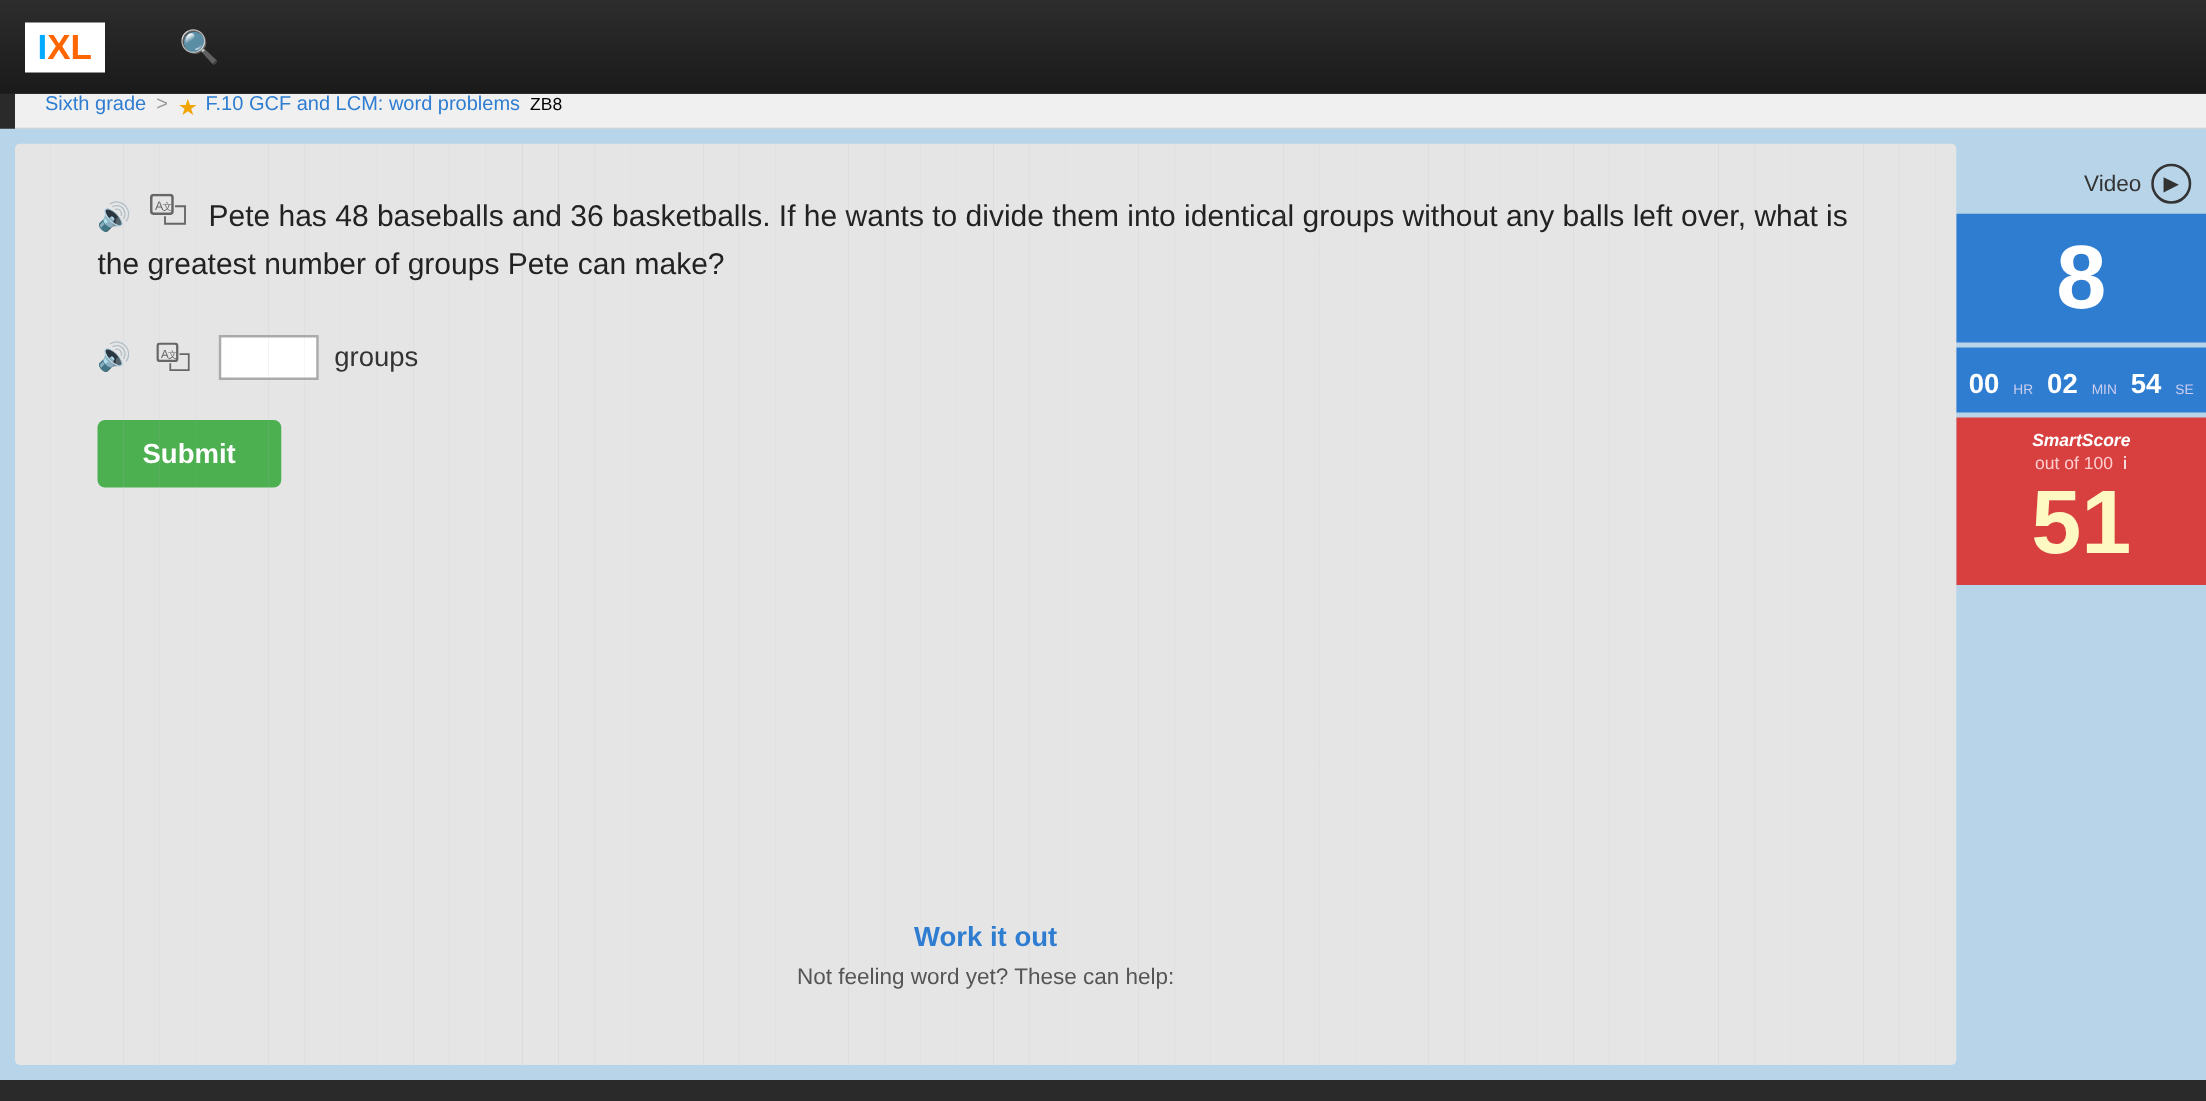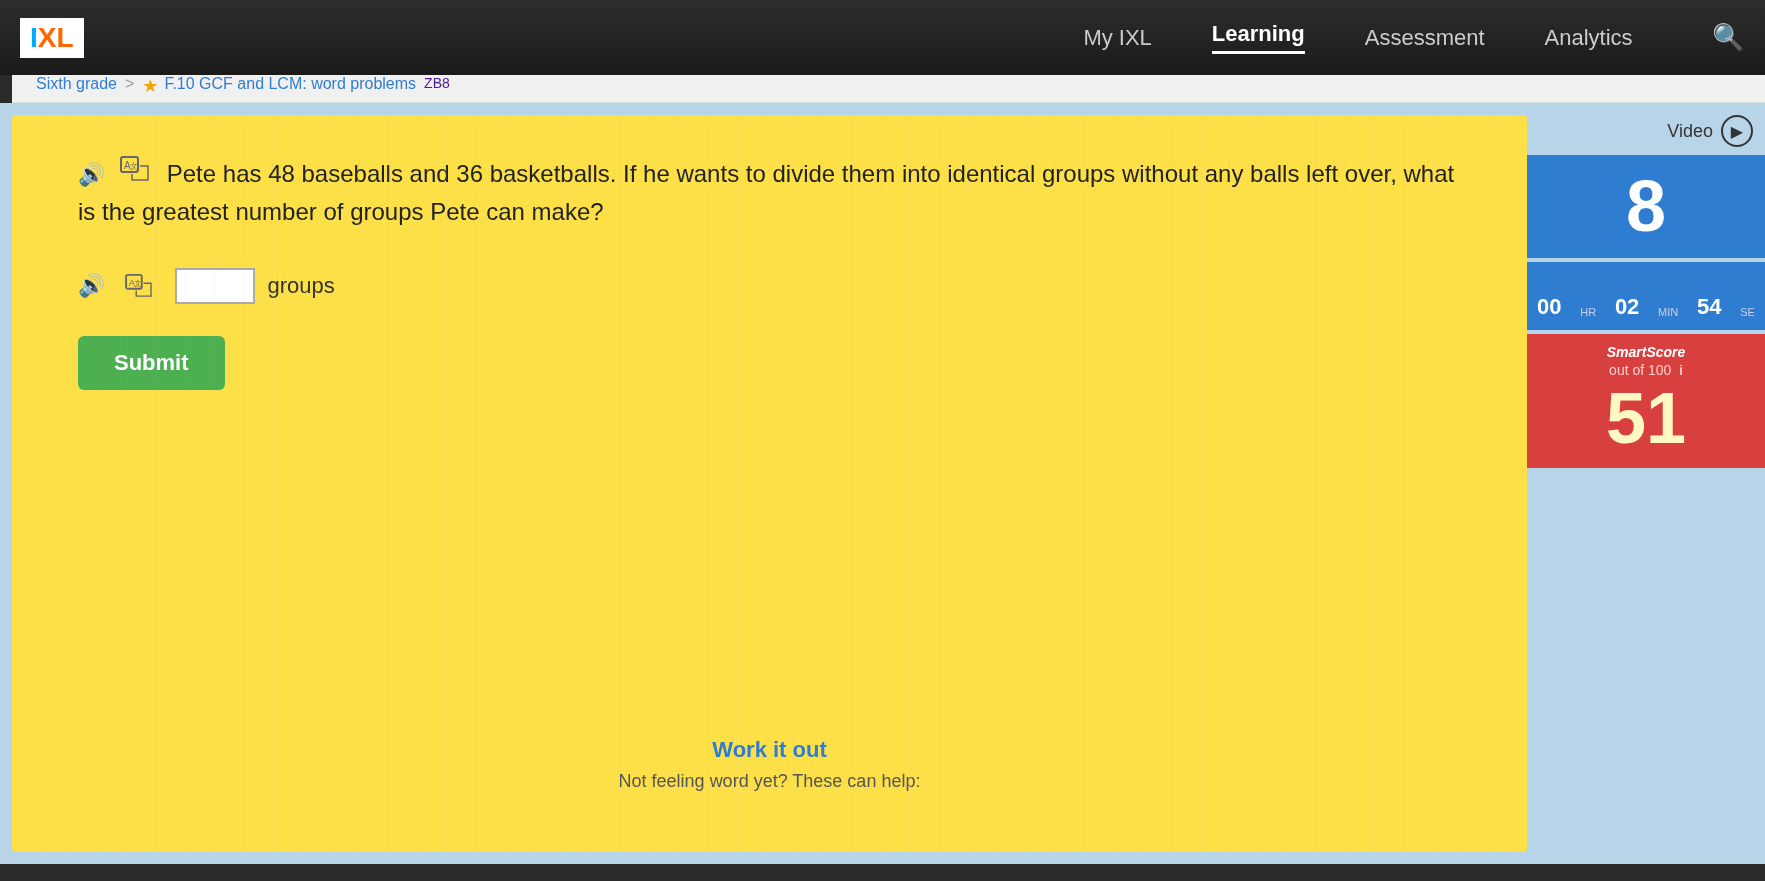--- a/index.html
+++ b/index.html
@@ -100,37 +100,37 @@
       margin-right: 6px;
     }
 
     .breadcrumb-link {
       color: #2e7dd1;
       font-size: 16px;
       cursor: pointer;
     }
 
     .breadcrumb-code {
-      color: #4c1d95;
+      color: #000000;
       font-size: 14px;
       margin-left: 8px;
     }
 
     
     #main-area {
       width: 100%;
       height: calc(881px - 75px - 45px);
       display: flex;
       background: #b8d4e8;
     }
 
     
     #question-panel {
       flex: 1;
-      background: #fde047;
+      background: #e5e5e5;
       margin: 12px 0 12px 12px;
       border-radius: 4px;
       padding: 40px 66px;
       position: relative;
       overflow: hidden;
     }
 
     .question-text {
       font-size: 24px;
       color: #222;
@@ -205,24 +205,24 @@
       margin-bottom: 8px;
     }
 
     .work-it-out-sub {
       color: #555;
       font-size: 18px;
     }
 
     
     #right-sidebar {
-      width: 238px;
+      width: 200px;
       display: flex;
       flex-direction: column;
-      padding: 4px 0;
+      padding: 20px 0;
     }
 
     #video-btn-area {
       display: flex;
       align-items: center;
       justify-content: flex-end;
       padding: 8px 12px;
       gap: 8px;
     }
 
@@ -274,24 +274,24 @@
     }
 
     .te-label {
       font-size: 14px;
       font-weight: 600;
       line-height: 1.3;
     }
 
     .te-time-row {
       display: flex;
-      gap: 16px;
+      gap: 6px;
       align-items: flex-end;
       justify-content: space-between;
-      margin-top: 22px;
+      margin-top: 6px;
     }
 
     .te-num {
       font-size: 22px;
       font-weight: 700;
       color: white;
     }
 
     .te-unit {
       font-size: 11px;
@@ -342,26 +342,20 @@
     }
   </style>
 </head>
 <body>
 
 <div id="navbar">
   <div id="logo-box">
     <span id="logo-i">I</span>
       <span id="logo-xl">XL</span>
   </div>
-  <div class="nav-links">
-    <a class="nav-link">My IXL</a>
-    <a class="nav-link active" style="position:relative;">Learning</a>
-    <a class="nav-link">Assessment</a>
-    <a class="nav-link">Analytics</a>
-  </div>
   <span id="search-icon-nav">🔍</span>
 </div>
 
 <div id="breadcrumb-bar">
   <span class="breadcrumb-link breadcrumb-text">Sixth grade</span>
   <span class="breadcrumb-sep">&gt;</span>
   <span class="breadcrumb-star">★</span>
   <span class="breadcrumb-link">F.10 GCF and LCM: word problems</span>
   <span class="breadcrumb-code">ZB8</span>
 </div>

